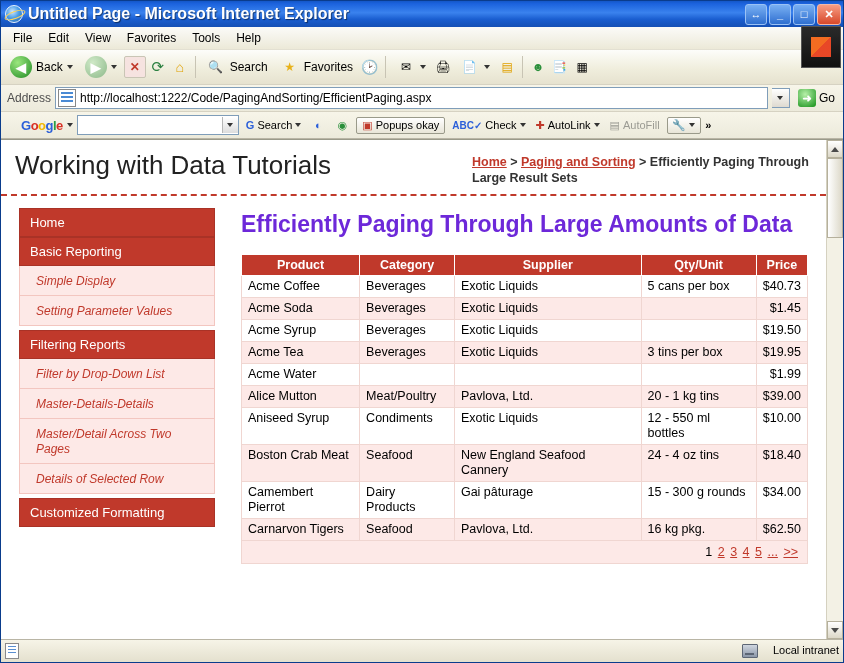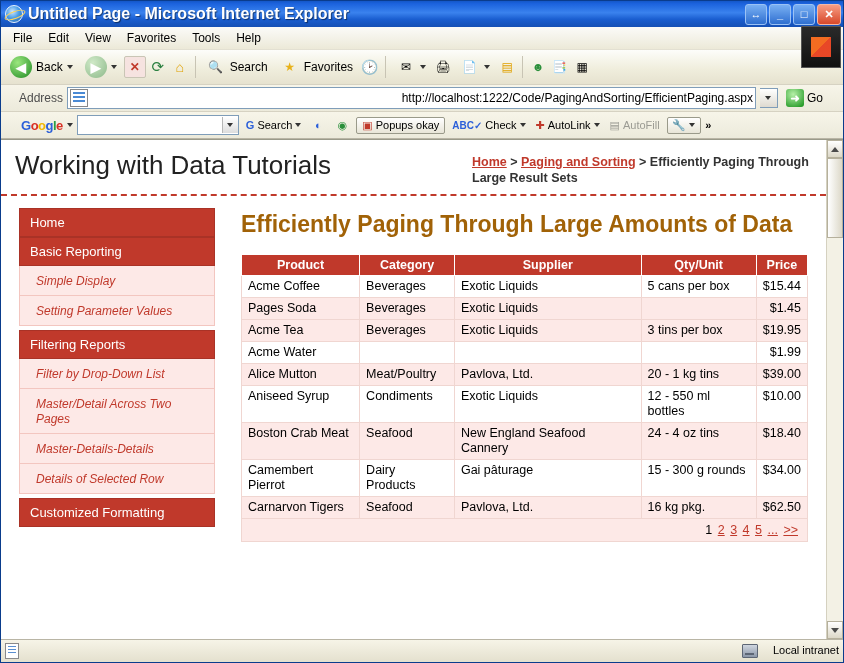--- a/index.html
+++ b/index.html
@@ -121,24 +121,23 @@
   }
   .circ.green { background: radial-gradient(circle at 35% 30%, #9be77e, #1f8a23); }
   .circ.greenlt { background: radial-gradient(circle at 35% 30%, #cfe9c7, #8db98a); }
   .sqicon { width: 20px; height: 20px; display: flex; align-items: center; justify-content: center; }
   
   .addressbar {
     height: 26px;
     display: flex;
     align-items: center;
     gap: 4px;
-    padding: 0 16px;
+    padding: 0 4px;
     background: linear-gradient(to bottom, #f7f5e9, #eceadb);
     border-bottom: 1px solid #d6d2c2;
-    text-align: right;
   }
   .addressbar .lbl { color: #4d4d4d; font-size: 12px; padding-left: 2px; }
   .addr-input {
     flex: 1;
     height: 20px;
     background: #fff;
     border: 1px solid #7f9db9;
     display: flex; align-items: center;
     padding: 0 2px;
     font-size: 12px;
@@ -250,21 +249,21 @@
     font-style: italic;
   }
   .main {
     flex: 1;
     padding: 14px 18px 0 26px;
   }
   .main h1 {
     margin: 0 0 16px 0;
     font-size: 23px;
     line-height: 28px;
-    color: #a16207;
+    color: #6d28d9;
   }
   table.grid {
     border-collapse: collapse;
     width: 100%;
     font-size: 12.5px;
   }
   table.grid th {
     background: #c0392b;
     color: #fff;
     border: 1px solid #fff;
@@ -476,22 +475,22 @@
       </div>
 
       <div class="body-cols">
         <div class="sidebar">
           <div class="sec">Home</div>
           <div class="sec">Basic Reporting</div>
           <div class="sub">Simple Display</div>
           <div class="sub">Setting Parameter Values</div>
           <div class="sec" style="margin-top:4px;">Filtering Reports</div>
           <div class="sub">Filter by Drop-Down List</div>
+          <div class="sub">Master-Details-Details</div>
           <div class="sub">Master/Detail Across Two Pages</div>
-          <div class="sub">Master-Details-Details</div>
           <div class="sub">Details of Selected Row</div>
           <div class="sec" style="margin-top:4px;">Customized Formatting</div>
         </div>
 
         <div class="main">
           <h1>Efficiently Paging Through Large Amounts of Data</h1>
 
           <table class="grid">
             <thead>
               <tr>
@@ -501,28 +500,35 @@
                 <th>Qty/Unit</th>
                 <th>Price</th>
               </tr>
             </thead>
             <tbody>
               <tr>
                 <td>Acme Coffee</td>
                 <td>Beverages</td>
                 <td>Exotic Liquids</td>
                 <td>5 cans per box</td>
-                <td class="num">$15.44</td>
+                <td class="num">$40.73</td>
               </tr>
               <tr class="alt">
-                <td>Pages Soda</td>
+                <td>Acme Soda</td>
                 <td>Beverages</td>
                 <td>Exotic Liquids</td>
                 <td></td>
                 <td class="num">$1.45</td>
+              </tr>
+              <tr>
+                <td>Acme Syrup</td>
+                <td>Beverages</td>
+                <td>Exotic Liquids</td>
+                <td></td>
+                <td class="num">$19.50</td>
               </tr>
               <tr class="alt">
                 <td>Acme Tea</td>
                 <td>Beverages</td>
                 <td>Exotic Liquids</td>
                 <td>3 tins per box</td>
                 <td class="num">$19.95</td>
               </tr>
               <tr>
                 <td>Acme Water</td>

